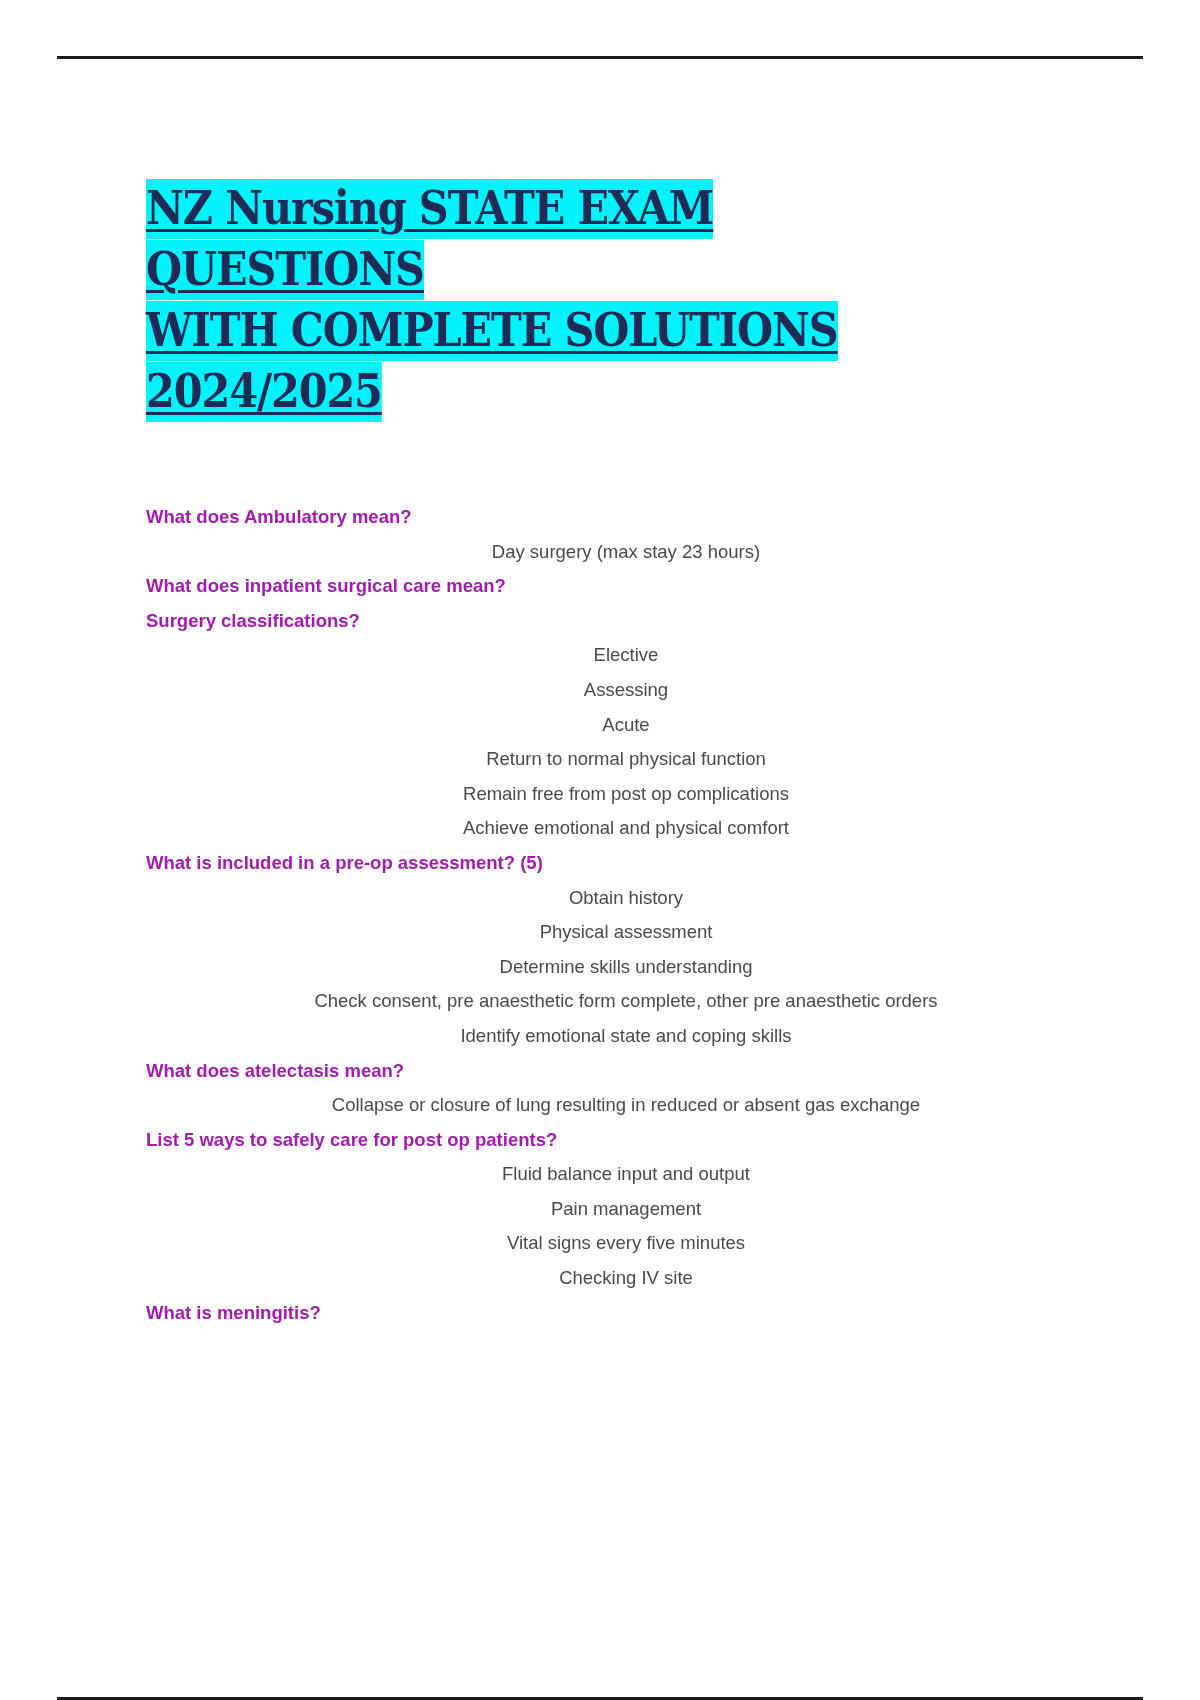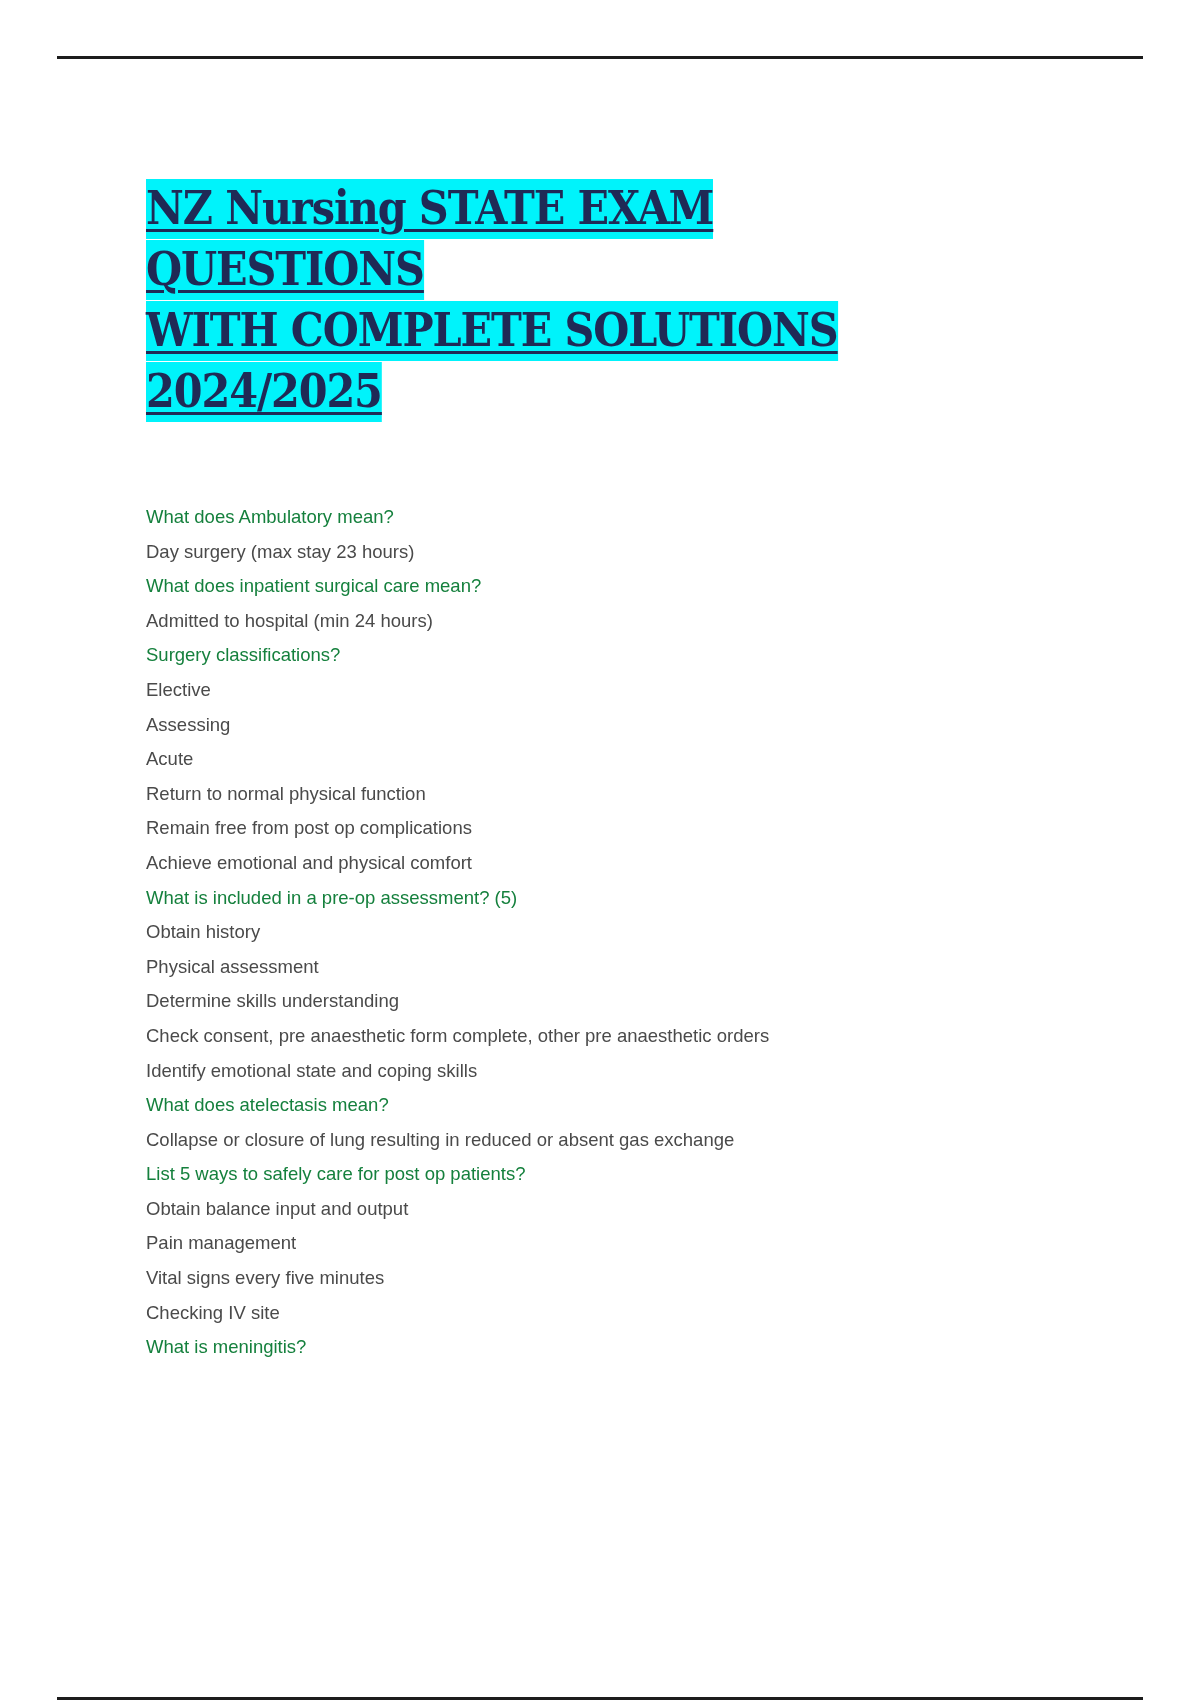--- a/index.html
+++ b/index.html
@@ -55,55 +55,55 @@
       top: 500px;
       width: 960px;
     }
     .line {
       height: 34.6px;
       line-height: 34.6px;
       font-size: 18.5px;
       white-space: nowrap;
     }
     .q {
-      font-weight: normal;
-      color: #15803d;
+      font-weight: bold;
+      color: #a21caf;
     }
     .a {
       color: #4a4a4a;
+      text-align: center;
     }
   </style>
 </head>
 <body>
 
 <div class="rule top"></div>
 
 <h1 class="title"><span class="hl">NZ Nursing STATE EXAM QUESTIONS</span><br><span class="hl">WITH COMPLETE SOLUTIONS</span><br><span class="hl">2024/2025</span></h1>
 
 <div class="qa">
   <div class="line q">What does Ambulatory mean?</div>
   <div class="line a">Day surgery (max stay 23 hours)</div>
   <div class="line q">What does inpatient surgical care mean?</div>
-  <div class="line a">Admitted to hospital (min 24 hours)</div>
   <div class="line q">Surgery classifications?</div>
   <div class="line a">Elective</div>
   <div class="line a">Assessing</div>
   <div class="line a">Acute</div>
   <div class="line a">Return to normal physical function</div>
   <div class="line a">Remain free from post op complications</div>
   <div class="line a">Achieve emotional and physical comfort</div>
   <div class="line q">What is included in a pre-op assessment? (5)</div>
   <div class="line a">Obtain history</div>
   <div class="line a">Physical assessment</div>
   <div class="line a">Determine skills understanding</div>
   <div class="line a">Check consent, pre anaesthetic form complete, other pre anaesthetic orders</div>
   <div class="line a">Identify emotional state and coping skills</div>
   <div class="line q">What does atelectasis mean?</div>
   <div class="line a">Collapse or closure of lung resulting in reduced or absent gas exchange</div>
   <div class="line q">List 5 ways to safely care for post op patients?</div>
-  <div class="line a">Obtain balance input and output</div>
+  <div class="line a">Fluid balance input and output</div>
   <div class="line a">Pain management</div>
   <div class="line a">Vital signs every five minutes</div>
   <div class="line a">Checking IV site</div>
   <div class="line q">What is meningitis?</div>
 </div>
 
 <div class="rule bottom"></div>
 
 </body></html>

